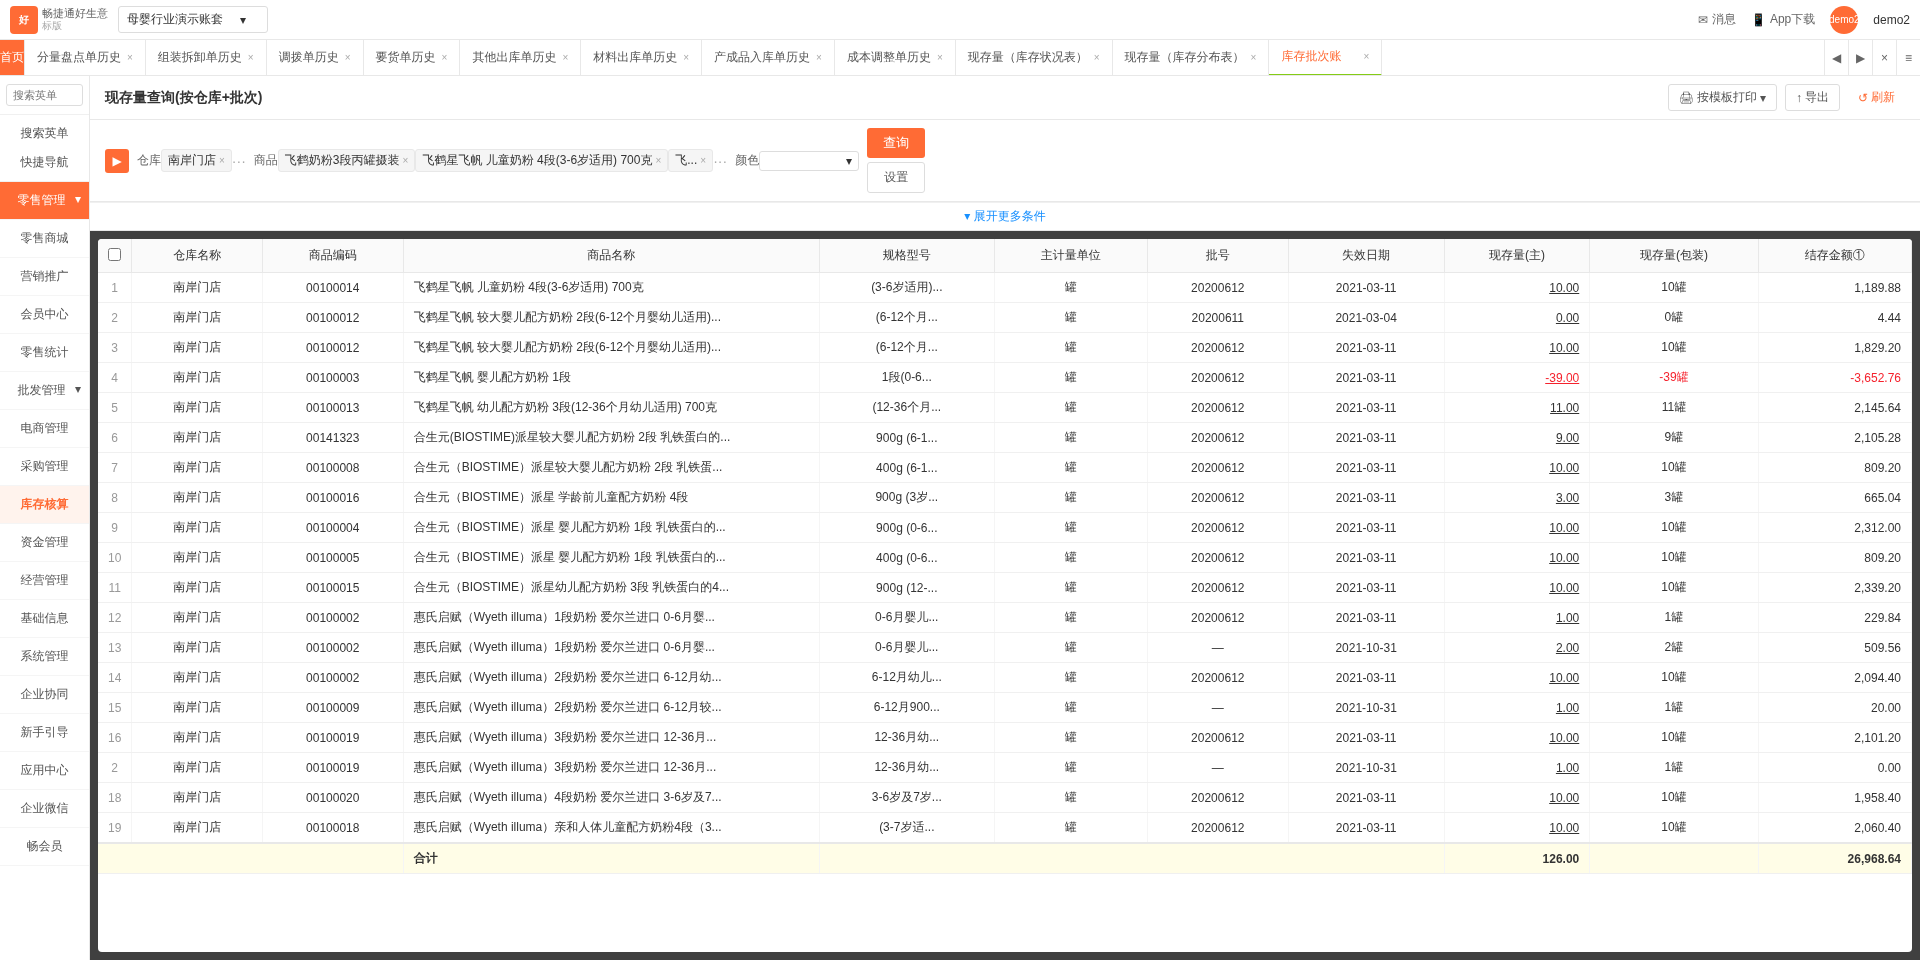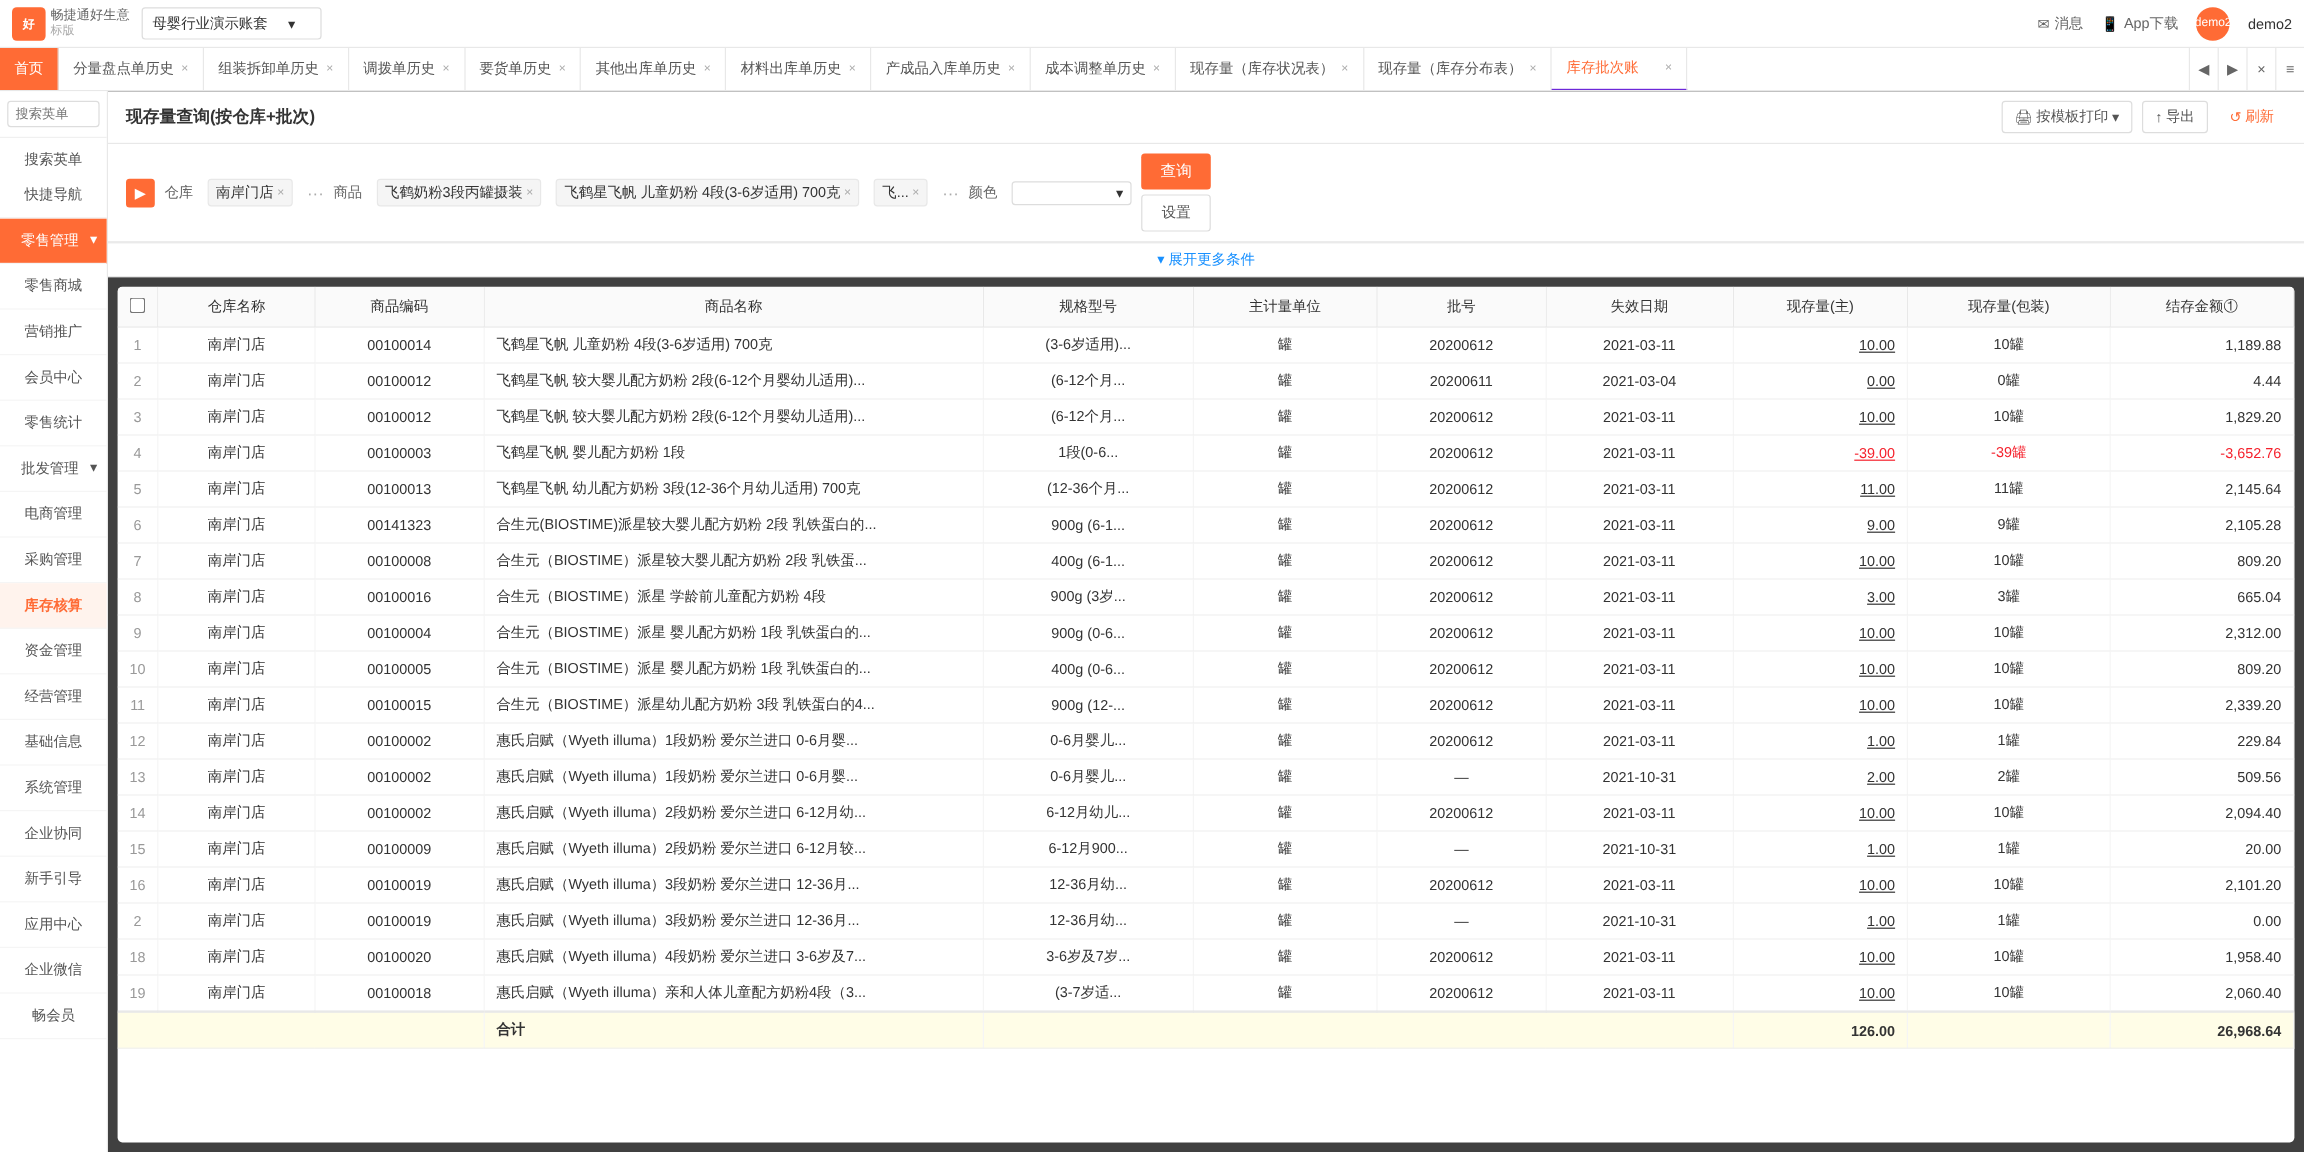--- a/index.html
+++ b/index.html
@@ -20,23 +20,23 @@
     
     .nav-tabs {
       background: #fff; border-bottom: 1px solid #e8e8e8;
       display: flex; align-items: center; overflow: hidden; height: 36px;
     }
     .nav-tab {
       padding: 0 12px; height: 36px; display: flex; align-items: center;
       border-right: 1px solid #e8e8e8; cursor: pointer; white-space: nowrap;
       font-size: 12px; color: #555; position: relative; gap: 4px;
     }
-    .nav-tab.active { color: #ff6b35; border-bottom: 2px solid #6d28d9; gap: 20px; }
+    .nav-tab.active { color: #ff6b35; border-bottom: 2px solid #84cc16; gap: 20px; }
     .nav-tab .close-x { color: #aaa; font-size: 10px; cursor: pointer; margin-left: 2px; }
-    .nav-tab-home { background: #ff6b35; color: white; padding: 0 12px; height: 36px; display: flex; align-items: center; }
+    .nav-tab-home { background: #ff6b35; color: white; padding: 0 0; height: 36px; display: flex; align-items: center; }
     .nav-arrows { display: flex; align-items: center; margin-left: auto; }
     .nav-arrow { width: 24px; height: 36px; display: flex; align-items: center; justify-content: center; cursor: pointer; color: #666; border-left: 1px solid #e8e8e8; }
 
     
     .main-layout { display: flex; height: calc(960px - 40px - 36px); }
 
     
     .sidebar { width: 90px; background: #fff; border-right: 1px solid #e8e8e8; display: flex; flex-direction: column; }
     .sidebar-search { padding: 8px 6px; border-bottom: 1px solid #f0f0f0; }
     .sidebar-search-input { width: 100%; padding: 4px 6px; border: 1px solid #ddd; border-radius: 3px; font-size: 11px; }
@@ -67,21 +67,21 @@
     
     .filter-bar {
       background: #fff; padding: 8px 15px; border-bottom: 1px solid #e8e8e8;
       display: flex; align-items: center; flex-wrap: wrap; gap: 8px;
     }
     .filter-expand-btn {
       width: 24px; height: 24px; background: #ff6b35; color: white;
       border-radius: 3px; display: flex; align-items: center; justify-content: center;
       cursor: pointer; font-size: 12px;
     }
-    .filter-group { display: flex; align-items: center; gap: 12px; }
+    .filter-group { display: flex; align-items: center; gap: 0; }
     .filter-label { font-size: 12px; color: #666; white-space: nowrap; }
     .filter-tag {
       display: flex; align-items: center; gap: 3px;
       background: #f5f5f5; border: 1px solid #e8e8e8; border-radius: 3px;
       padding: 2px 6px; font-size: 12px; color: #333;
     }
     .filter-tag .remove { color: #aaa; cursor: pointer; font-size: 10px; }
     .filter-more { color: #aaa; cursor: pointer; font-size: 14px; }
     .filter-dropdown {
       border: 1px solid #ddd; border-radius: 3px; padding: 2px 6px;

